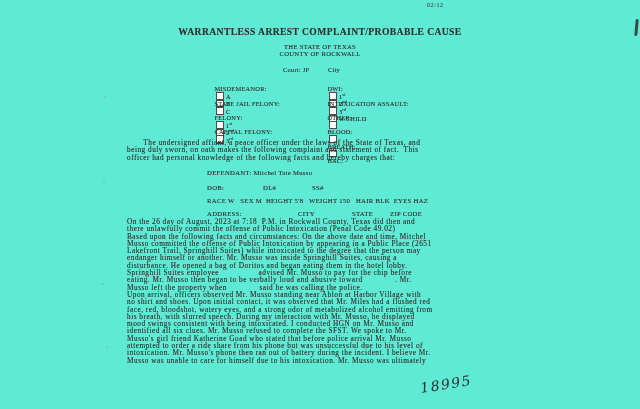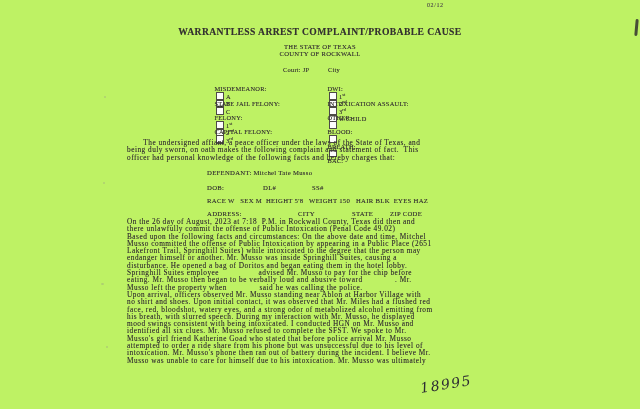--- a/index.html
+++ b/index.html
@@ -1,18 +1,18 @@
 <!DOCTYPE html>
 <html><head>
 <meta charset="utf-8">
 <style>
   html,body{margin:0;padding:0;background:#ffffff;}
   .page{
     position:relative;width:640px;height:409px;overflow:hidden;
-    background:#bef264;
+    background:#5eead4;
     font-family:"Liberation Serif","DejaVu Serif",serif;
     color:#34322f;
     text-shadow:0 0 .5px rgba(70,66,60,.55);
   }
   .abs{position:absolute;}
   .pagenum{font-size:6px;color:#55524e;letter-spacing:.6px;}
   .title{left:0;right:0;text-align:center;font-weight:bold;font-size:9.6px;letter-spacing:.4px;white-space:pre;}
   .subhead{left:0;right:0;text-align:center;font-size:6.6px;line-height:7px;letter-spacing:.3px;}
   .formrow{font-size:6.4px;letter-spacing:.25px;white-space:pre;}
   .cb{

